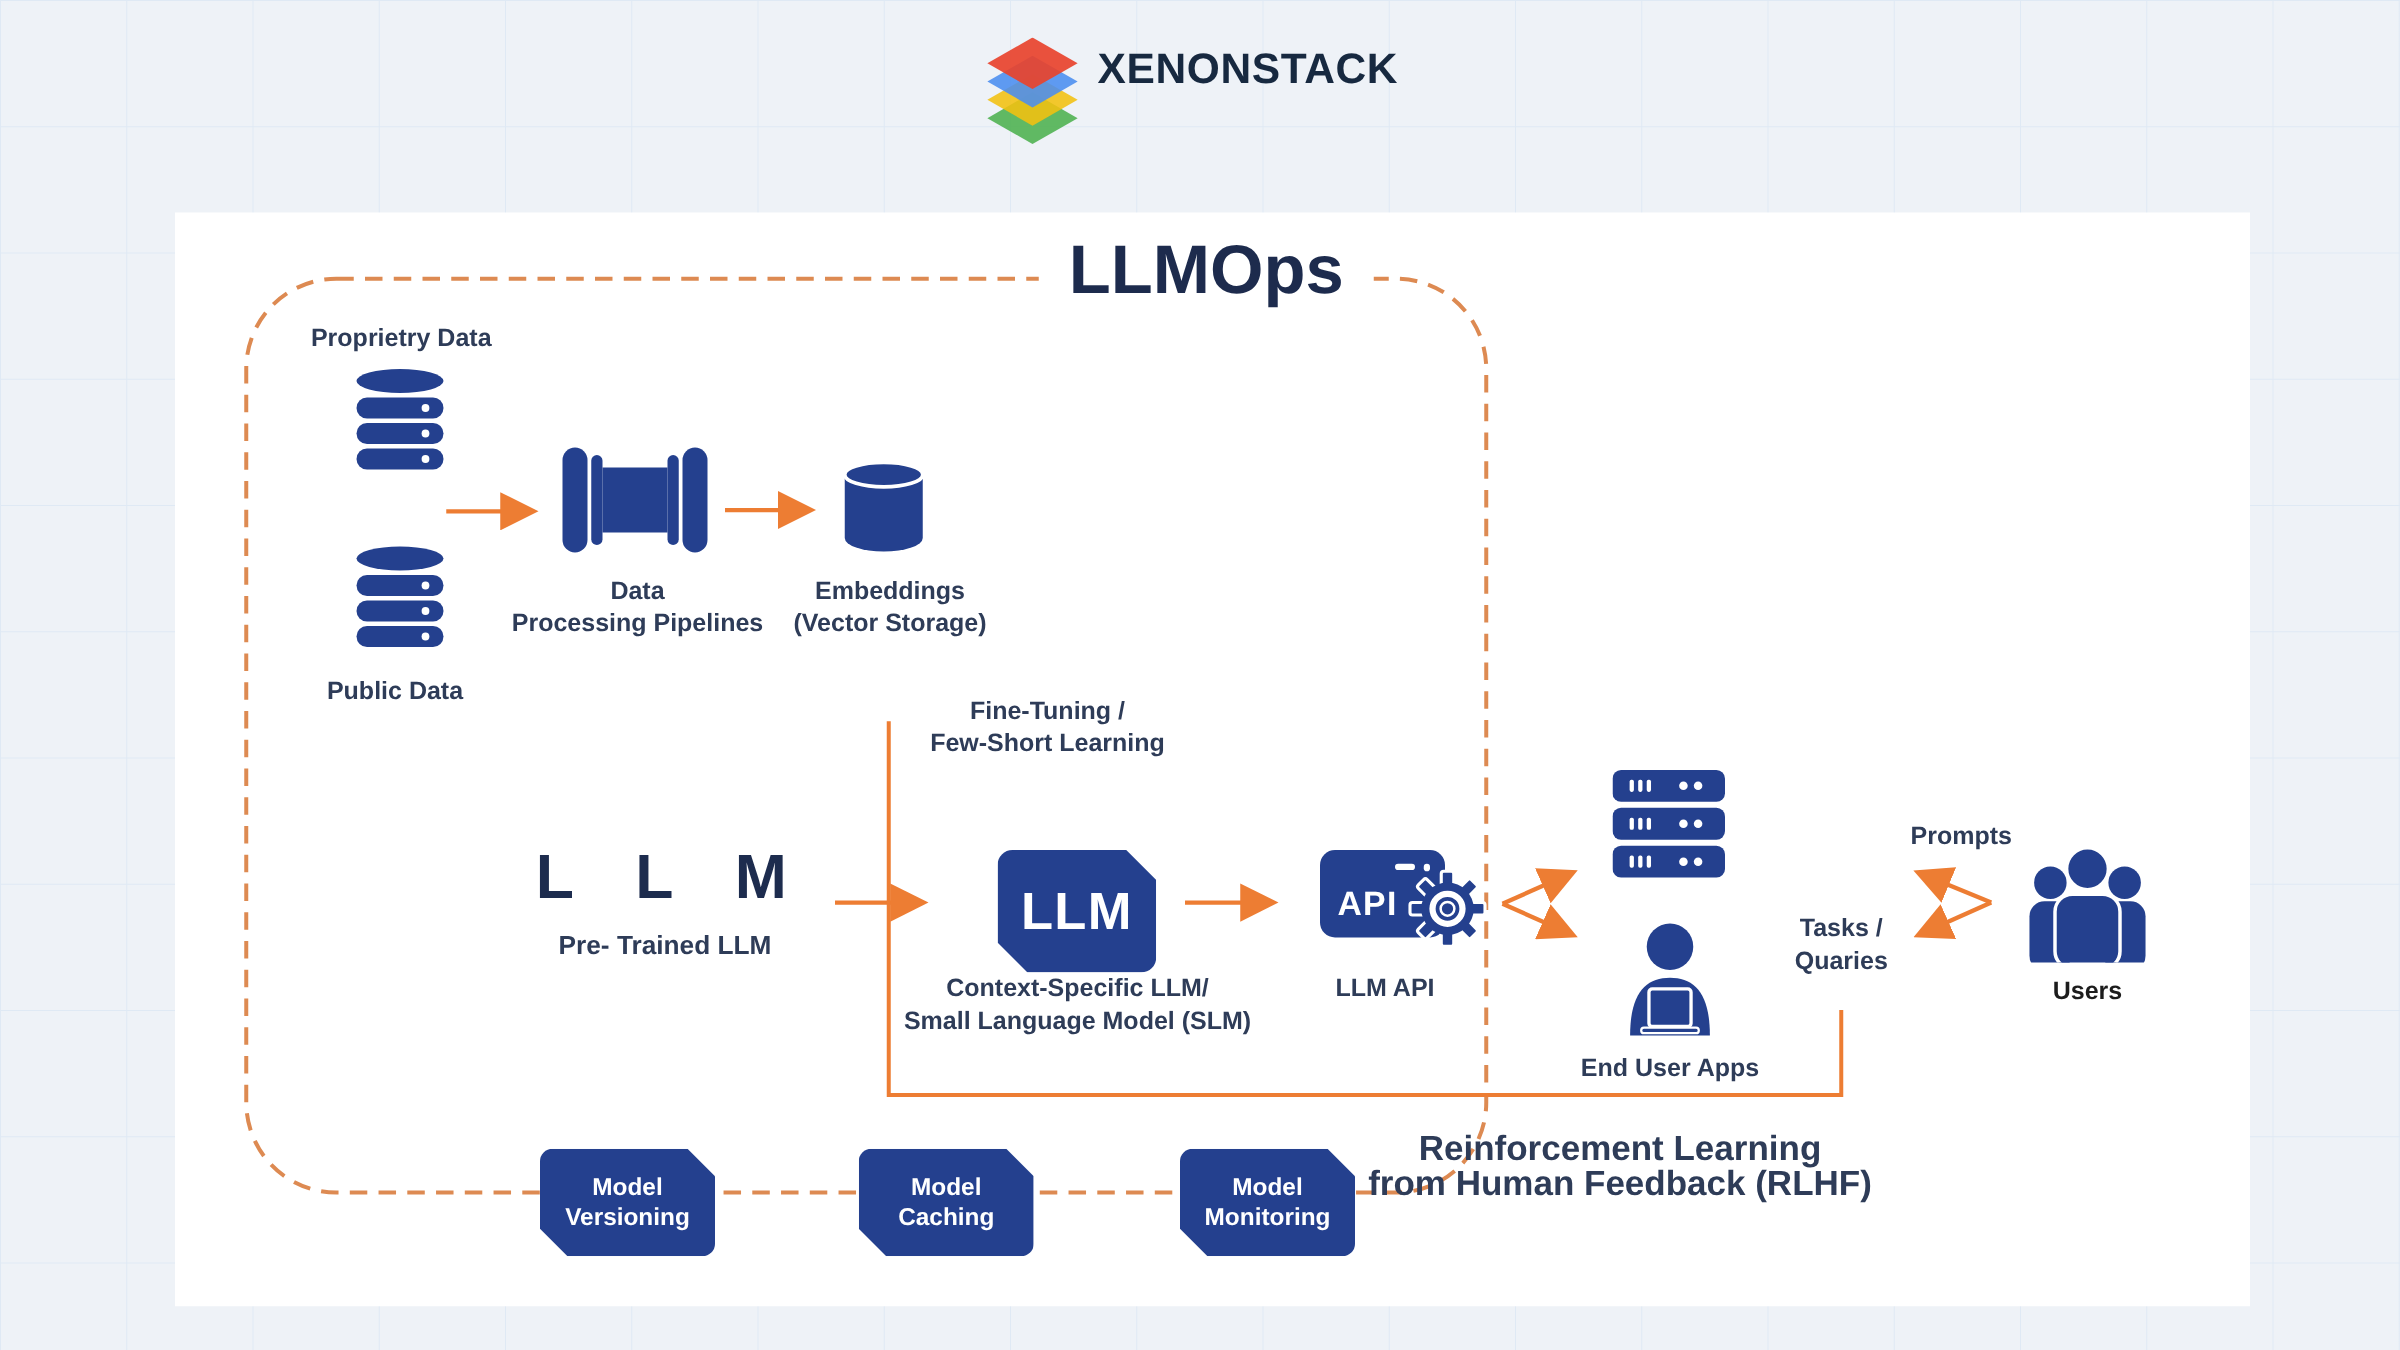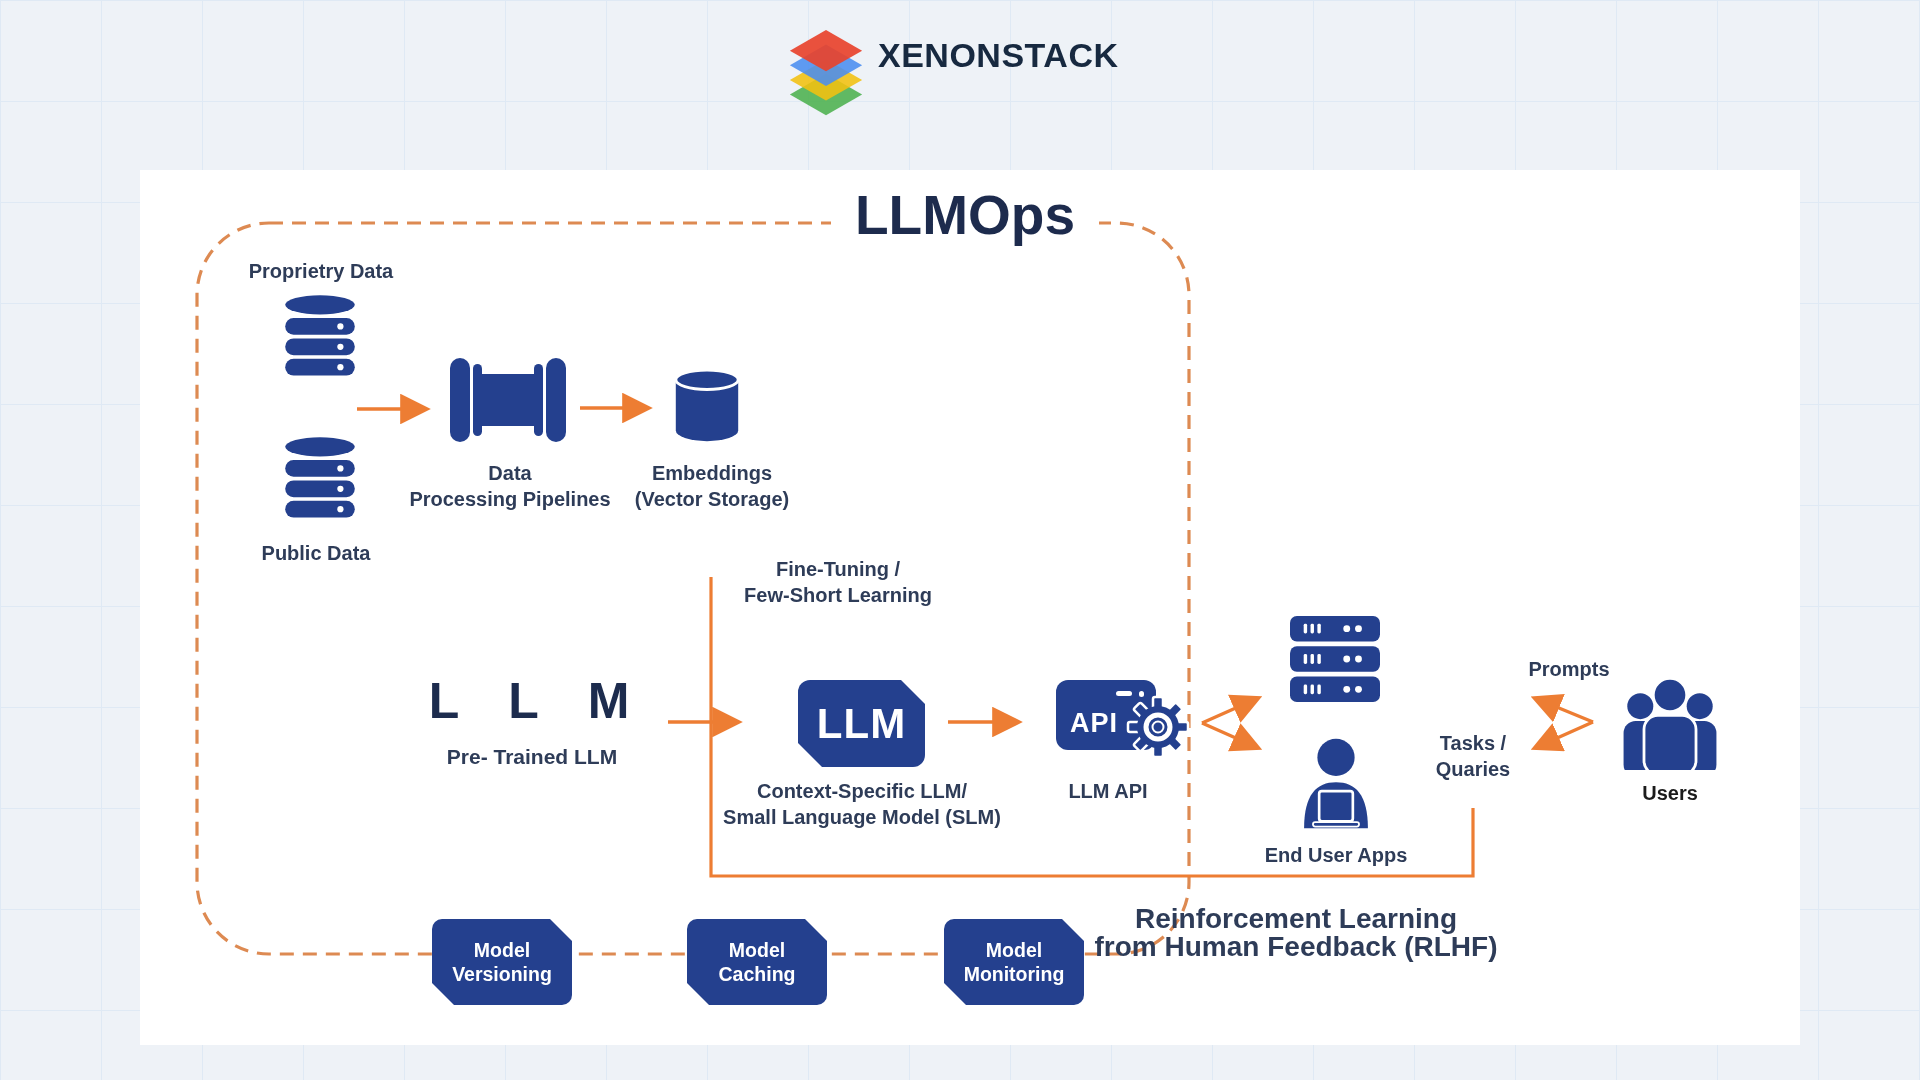--- a/index.html
+++ b/index.html
@@ -20,21 +20,21 @@
   .title{
     position:absolute;z-index:3;left:965px;top:182px;transform:translateX(-50%);
     background:#ffffff;padding:0 24px;font-size:55px;font-weight:800;color:#1d2b4d;line-height:66px;
   }
   .logo{position:absolute;left:788px;top:30px;z-index:2;display:flex;align-items:flex-start;}
   .logo-text{font-size:34px;font-weight:800;color:#172940;letter-spacing:0.5px;margin-left:14px;margin-top:6px;}
   .llm-big{position:absolute;z-index:2;transform:translateX(-50%);left:538px;top:672px;
     font-size:50px;font-weight:800;letter-spacing:18px;color:#1d2c4e;}
   .navybox{position:absolute;z-index:2;background:#24408e;display:flex;align-items:center;justify-content:center;}
   .llm-box{
-    left:798px;top:680px;width:127px;height:87px;border-radius:12px;
+    left:798px;top:680px;width:127px;height:98px;border-radius:12px;
     clip-path:polygon(0 0, calc(100% - 24px) 0, 100% 24px, 100% 100%, 24px 100%, 0 calc(100% - 24px));
     color:#fff;font-size:42px;font-weight:800;letter-spacing:1px;
   }
   .api-box{left:1056px;top:680px;width:100px;height:70px;border-radius:12px;}
   .api-text{position:absolute;left:14px;top:28px;color:#fff;font-size:27px;font-weight:800;letter-spacing:1px;}
   .api-dash{position:absolute;right:24px;top:11px;width:16px;height:4.5px;border-radius:2.5px;background:#fff;}
   .api-dot{position:absolute;right:12px;top:11px;width:5.5px;height:5.5px;border-radius:50%;background:#fff;}
   .badge{
     position:absolute;z-index:3;width:140px;height:86px;background:#24408e;border-radius:10px;
     clip-path:polygon(0 0, calc(100% - 22px) 0, 100% 22px, 100% 100%, 22px 100%, 0 calc(100% - 22px));

